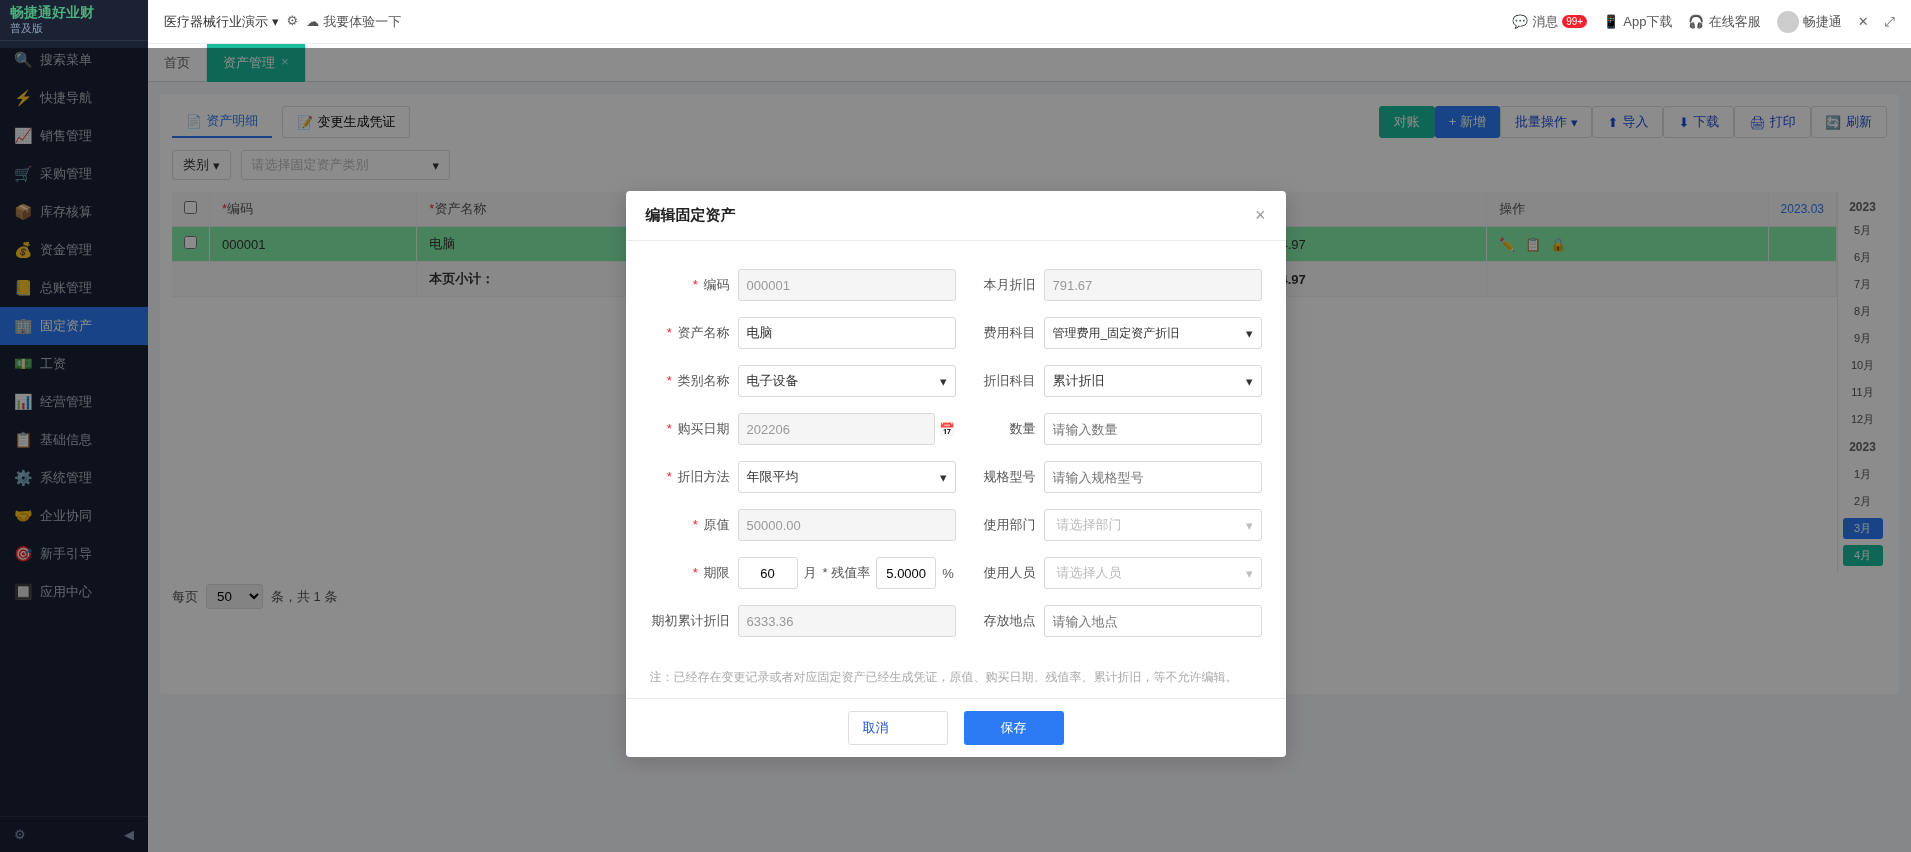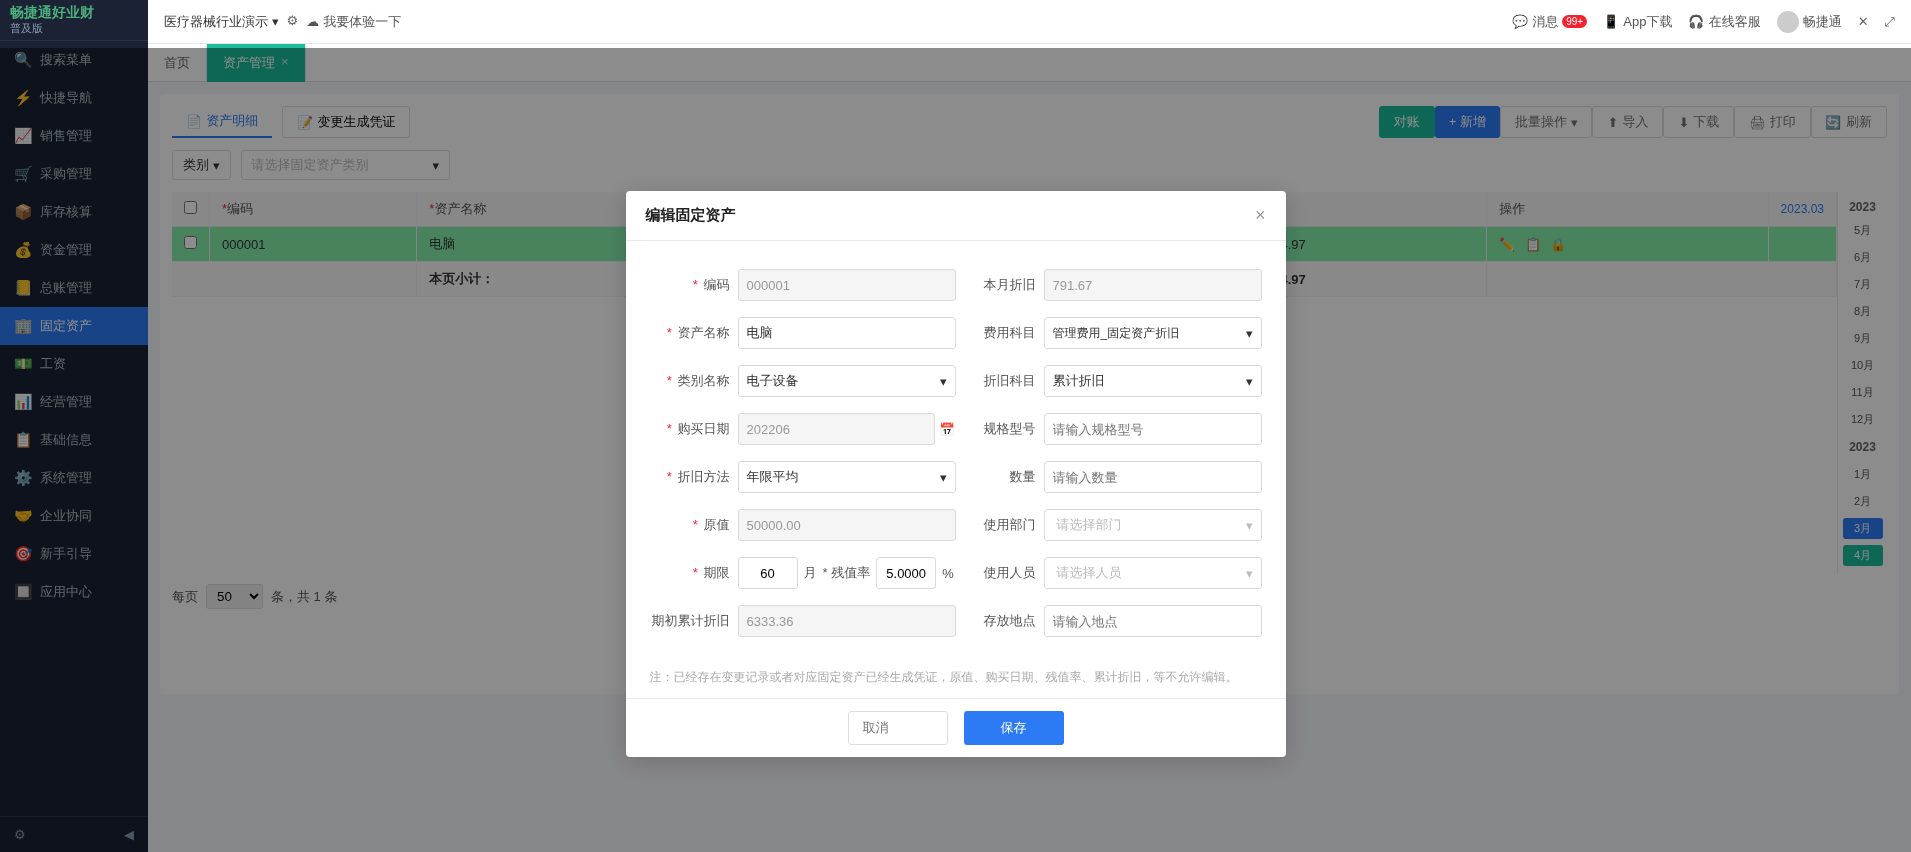--- a/index.html
+++ b/index.html
@@ -37,21 +37,21 @@
     
     
     .content { flex: 1; background: #f5f6fa; overflow: auto; padding: 12px; position: relative; }
     
     
     .page-actions { display: flex; gap: 10px; margin-bottom: 12px; align-items: center; }
     .page-tab-btn { padding: 6px 14px; border: 1px solid #ddd; background: #fff; border-radius: 3px; cursor: pointer; font-size: 13px; display: flex; align-items: center; gap: 4px; }
     .page-tab-btn.active { border-bottom: 2px solid #2d7bf4; color: #2d7bf4; background: transparent; border-top: none; border-left: none; border-right: none; border-radius: 0; }
     .toolbar-right { margin-left: auto; display: flex; }
     .btn-primary { background: #2d7bf4; color: #fff; border: none; padding: 6px 14px; border-radius: 3px; cursor: pointer; font-size: 13px; }
-    .btn-default { background: #fff; color: #737373; border: 1px solid #ddd; padding: 6px 14px; border-radius: 3px; cursor: pointer; font-size: 13px; display: flex; align-items: center; gap: 4px; }
+    .btn-default { background: #fff; color: #1d4ed8; border: 1px solid #ddd; padding: 6px 14px; border-radius: 3px; cursor: pointer; font-size: 13px; display: flex; align-items: center; gap: 4px; }
     .btn-default.green { background: #1abc9c; color: #fff; border-color: #1abc9c; }
     
     
     .filter-row { display: flex; gap: 10px; margin-bottom: 12px; align-items: center; }
     .filter-select { padding: 5px 10px; border: 1px solid #ddd; border-radius: 3px; background: #fff; font-size: 13px; cursor: pointer; display: flex; align-items: center; gap: 4px; }
     
     
     .data-table { width: 100%; border-collapse: collapse; background: #86efac; font-size: 13px; }
     .data-table th { background: #f7f8fa; padding: 8px 12px; text-align: left; border-bottom: 1px solid #e8eaf0; border-right: 1px solid #f0f0f0; color: #555; font-weight: normal; }
     .data-table td { padding: 8px 12px; border-bottom: 1px solid #f0f0f0; border-right: 1px solid #f0f0f0; }
@@ -454,27 +454,27 @@
 
           <div class="form-row">
             <span class="form-label">折旧科目</span>
             <div class="form-select-wrap">
               <span>累计折旧</span>
               <span>▾</span>
             </div>
           </div>
 
           <div class="form-row">
+            <span class="form-label">数量</span>
+            <input class="form-input" type="text" placeholder="请输入数量" style="">
+          </div>
+
+          <div class="form-row">
             <span class="form-label">规格型号</span>
             <input class="form-input" type="text" placeholder="请输入规格型号" style="">
-          </div>
-
-          <div class="form-row">
-            <span class="form-label">数量</span>
-            <input class="form-input" type="text" placeholder="请输入数量" style="">
           </div>
 
           <div class="form-row">
             <span class="form-label">使用部门</span>
             <div class="form-select-wrap placeholder">
               <span>请选择部门</span>
               <span>▾</span>
             </div>
           </div>
 

